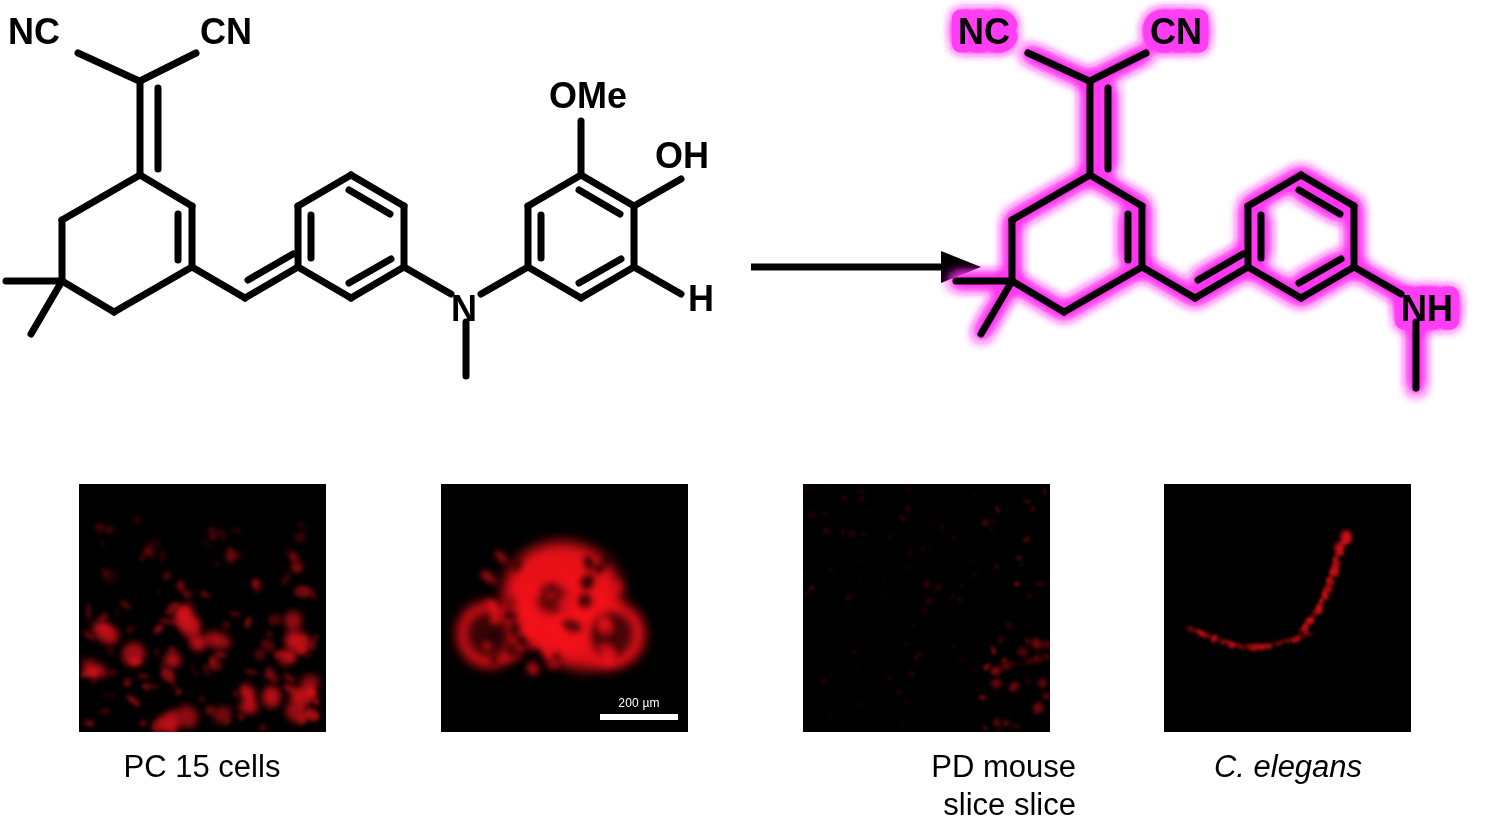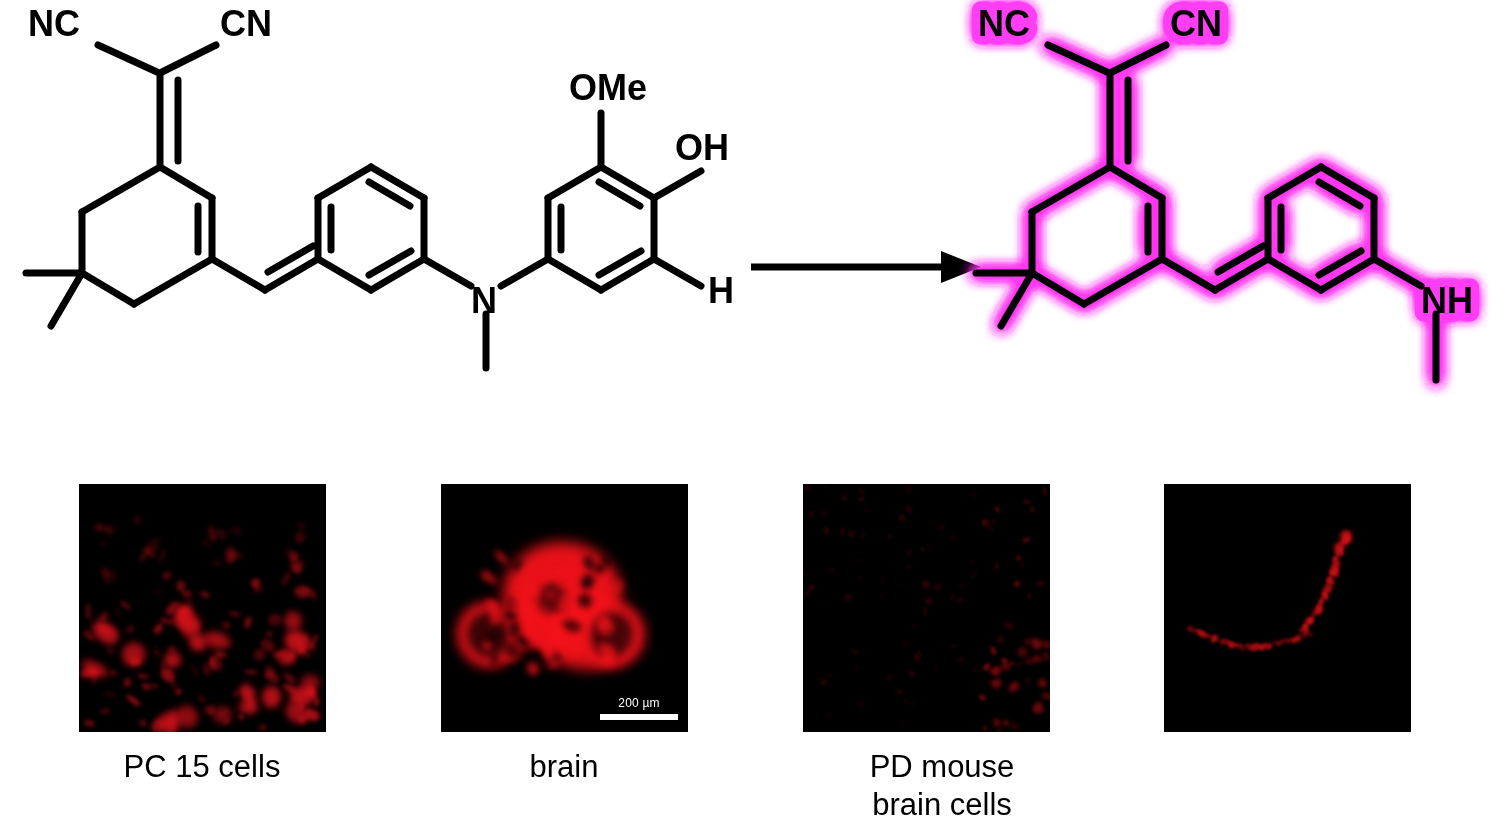--- a/index.html
+++ b/index.html
@@ -3,21 +3,21 @@
 <meta charset="utf-8">
 <style>
   html,body{margin:0;padding:0;background:#ffffff;}
   body{width:1500px;height:839px;position:relative;overflow:hidden;
        font-family:"Liberation Sans","DejaVu Sans",sans-serif;color:#000;}
 
   .fig{position:absolute;inset:0;}
 
   
   .scheme{position:absolute;left:0;top:0;width:1500px;height:465px;}
-  .mol{position:absolute;top:0;margin-left:20px;}
+  .mol{position:absolute;top:8px;}
   .mol.left{left:0;width:740px;height:400px;}
   .mol.right{left:950px;width:550px;height:400px;}
   .mol svg{display:block;width:100%;height:100%;overflow:visible;}
 
   .arrowbox{position:absolute;left:745px;top:195px;width:240px;height:115px;}
   .arrowbox svg{display:block;width:100%;height:100%;}
 
   .cond{position:absolute;left:745px;top:206px;width:240px;text-align:center;
         font-size:29px;font-weight:700;letter-spacing:.3px;}
   .cond sup{font-size:21px;vertical-align:super;font-weight:700;}
@@ -36,21 +36,21 @@
 
   .blob{position:absolute;border-radius:50%;filter:blur(3px);}
   .scalewrap{position:absolute;right:10px;bottom:12px;text-align:center;color:#fff;}
   .scaletxt{font-size:12px;line-height:13px;letter-spacing:.2px;}
   .scalebar{width:78px;height:6px;background:#fff;margin-top:4px;}
 
   .caption{position:absolute;top:278px;width:300px;text-align:center;
            font-size:31px;line-height:38px;}
   .c1{left:52px;}
   .c2{left:414px;}
-  .c3{left:792px;}
+  .c3{left:776px;text-align:right;}
   .c4{left:1138px;}
   .ital{font-style:italic;}
 </style>
 </head>
 <body>
 
 <div class="fig">
 
   <div class="scheme">
 
@@ -616,20 +616,22 @@
         <div class="blob" style="left: 136.974px; top: 149.366px; width: 6.5px; height: 4.55578px; background: rgb(204, 16, 22); filter: blur(1.6px); opacity: 0.353558; transform: rotate(110.77deg);"></div>
         <div class="blob" style="left: 140px; top: 148.258px; width: 8.64034px; height: 4.29848px; background: rgb(204, 16, 22); filter: blur(1.6px); opacity: 0.41316; transform: rotate(11.1781deg);"></div>
         <div class="blob" style="left: 176px; top: 46px; width: 12px; height: 14px; background: rgb(204, 16, 22); filter: blur(2.2px); opacity: 0.85;"></div>
         <div class="blob" style="left: 170px; top: 58px; width: 9px; height: 12px; background: rgb(204, 16, 22); filter: blur(2px); opacity: 0.8;"></div>
       </div>
 
     <div class="caption c1">
       <div>PC 15 cells</div>
     </div>
     <div class="caption c2">
-      <div>brain</div>
     </div>
     <div class="caption c3">
       <div>PD mouse</div>
-      <div>brain cells</div>
+      <div>slice slice</div>
+    </div>
+    <div class="caption c4 ital">
+      <div>C. elegans</div>
     </div>
   </div>
 </div>
 
 </body></html>

